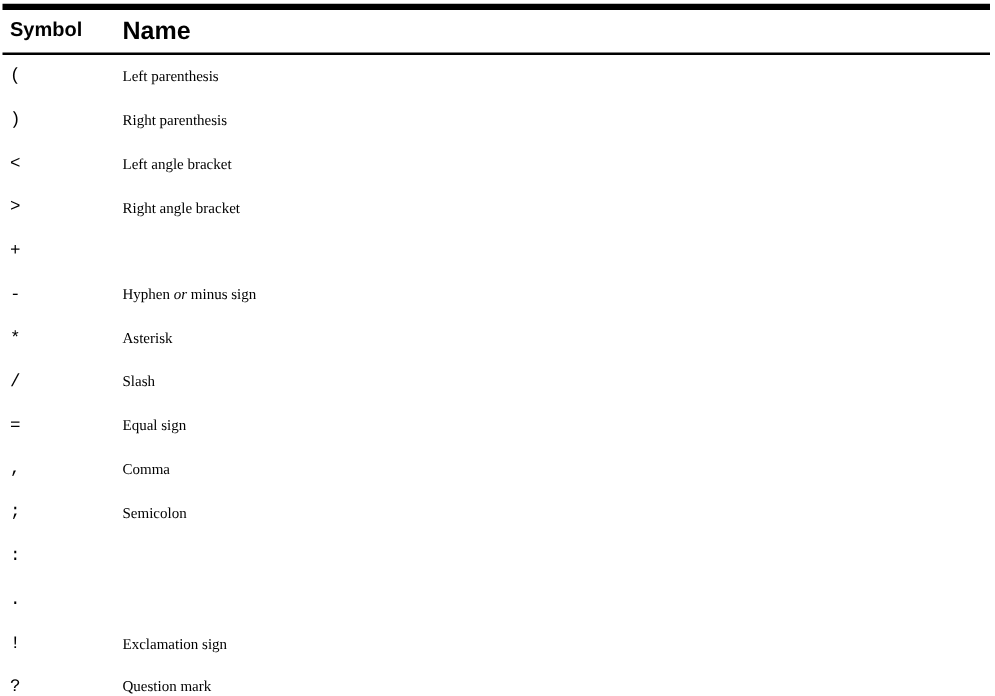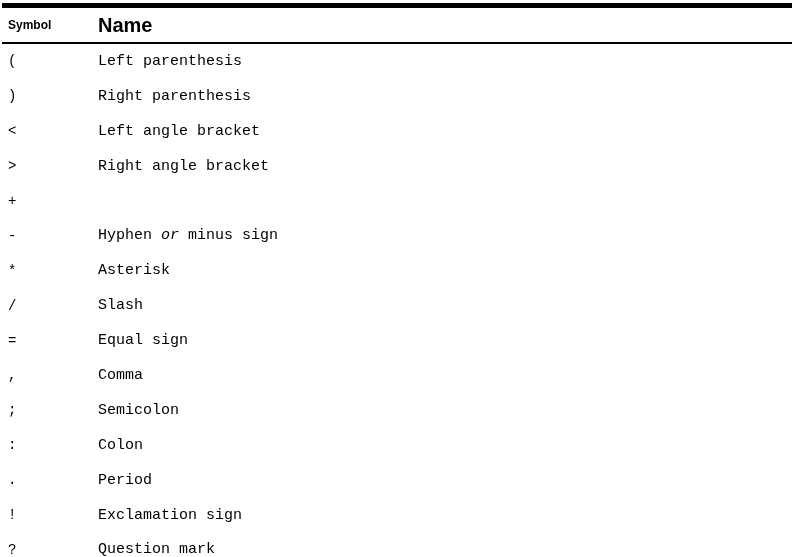--- a/index.html
+++ b/index.html
@@ -44,26 +44,26 @@
   .cell-symbol {
     width: 96px;
     padding-left: 6px;
     box-sizing: border-box;
     flex: 0 0 auto;
     font-family: "Liberation Mono", monospace;
     font-size: 14px;
   }
   .header-row .cell-symbol {
     font-family: "Liberation Sans", sans-serif;
-    font-size: 12px;
+    font-size: 16px;
   }
   .cell-name {
     flex: 1 1 auto;
-    font-family: Liberation Mono, monospace;
-    font-size: 15px;
+    font-family: Liberation Serif, serif;
+    font-size: 12px;
   }
   .header-row .cell-name {
     font-family: "Liberation Sans", sans-serif;
     font-size: 20px;
   }
   .it {
     font-style: italic;
   }
 </style>
 </head>
@@ -129,26 +129,24 @@
     <div class="cell-name"><span>Comma</span><span class="it"></span><span></span></div>
   </div>
 
   <div class="row">
     <div class="cell-symbol">;</div>
     <div class="cell-name"><span>Semicolon</span><span class="it"></span><span></span></div>
   </div>
 
   <div class="row">
     <div class="cell-symbol">:</div>
-    <div class="cell-name"><span>Colon</span><span class="it"></span><span></span></div>
   </div>
 
   <div class="row">
     <div class="cell-symbol">.</div>
-    <div class="cell-name"><span>Period</span><span class="it"></span><span></span></div>
   </div>
 
   <div class="row">
     <div class="cell-symbol">!</div>
     <div class="cell-name"><span>Exclamation sign</span><span class="it"></span><span></span></div>
   </div>
 
   <div class="row">
     <div class="cell-symbol">?</div>
     <div class="cell-name"><span>Question mark</span><span class="it"></span><span></span></div>

